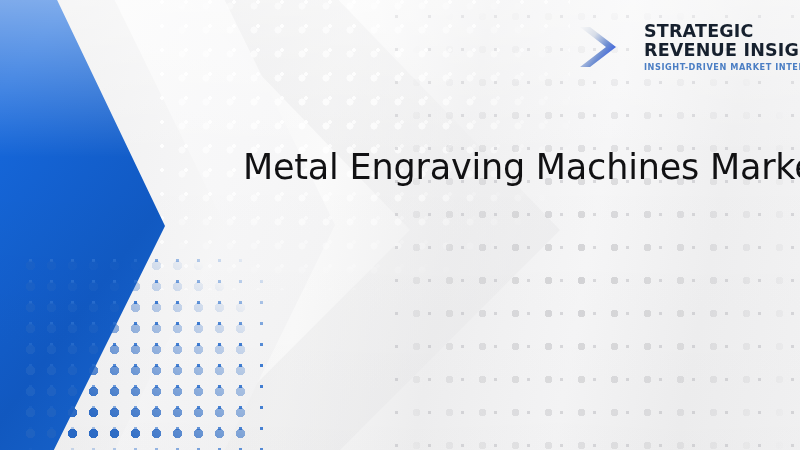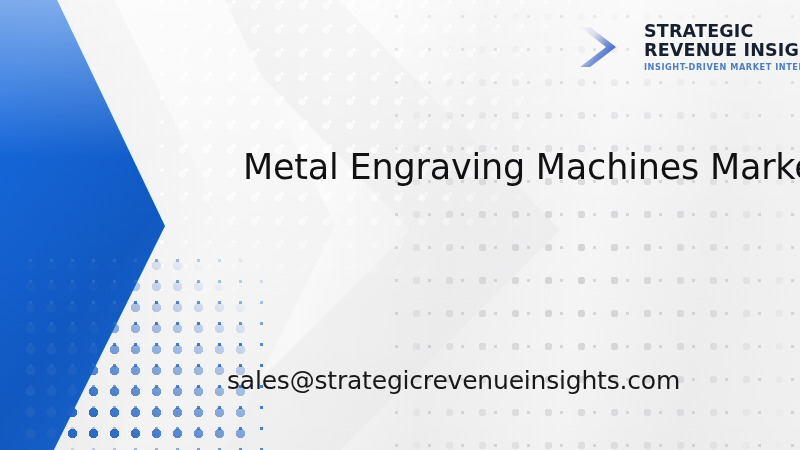--- a/index.html
+++ b/index.html
@@ -224,15 +224,14 @@
     </span>
     <span class="logo-text">
       <span class="logo-line1">STRATEGIC</span>
       <span class="logo-line2">REVENUE INSIGHTS</span>
       <span class="logo-tag">INSIGHT-DRIVEN MARKET INTELLIGENCE</span>
     </span>
   </div>
 
   <div class="headline">Metal Engraving Machines Market</div>
 
-  <div class="email">sales@strategicrevenueinsights.com</div>
 
 </div>
 
 </body></html>

